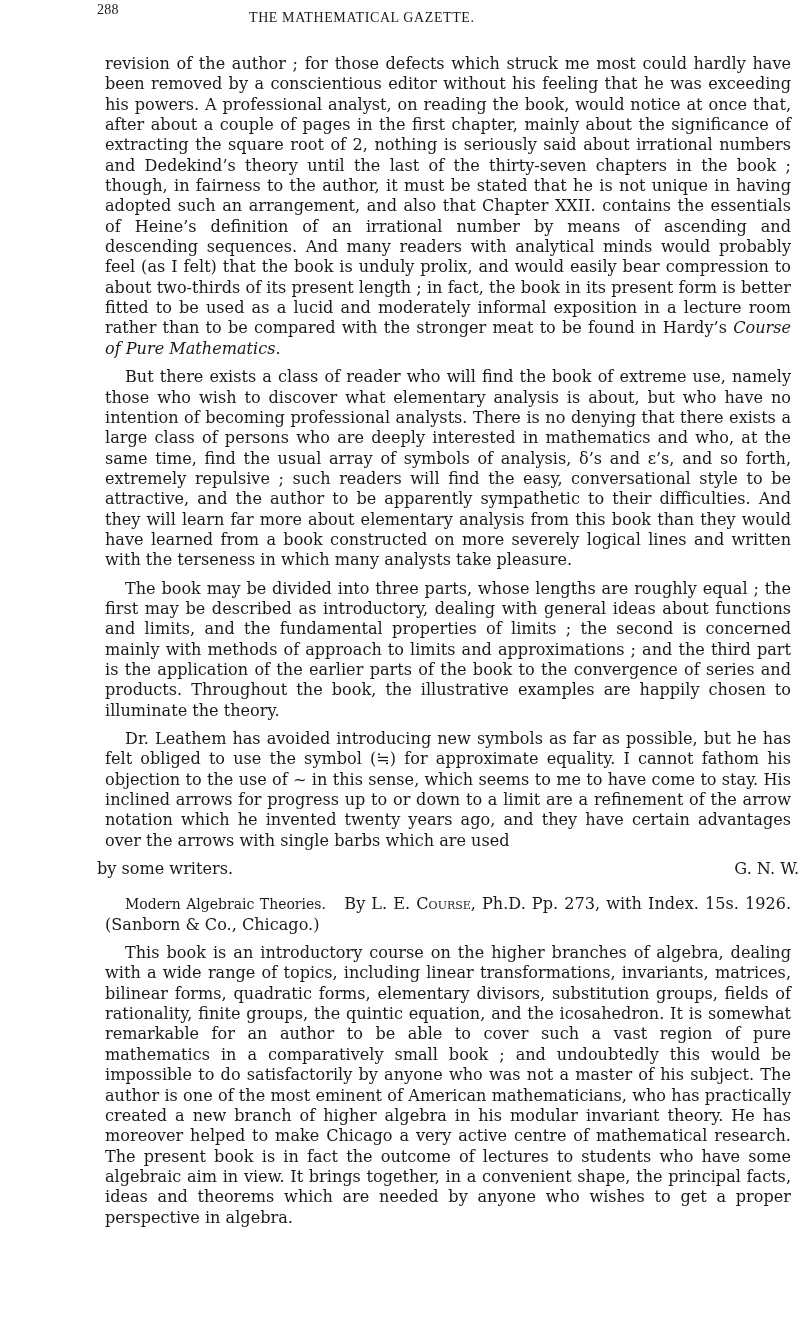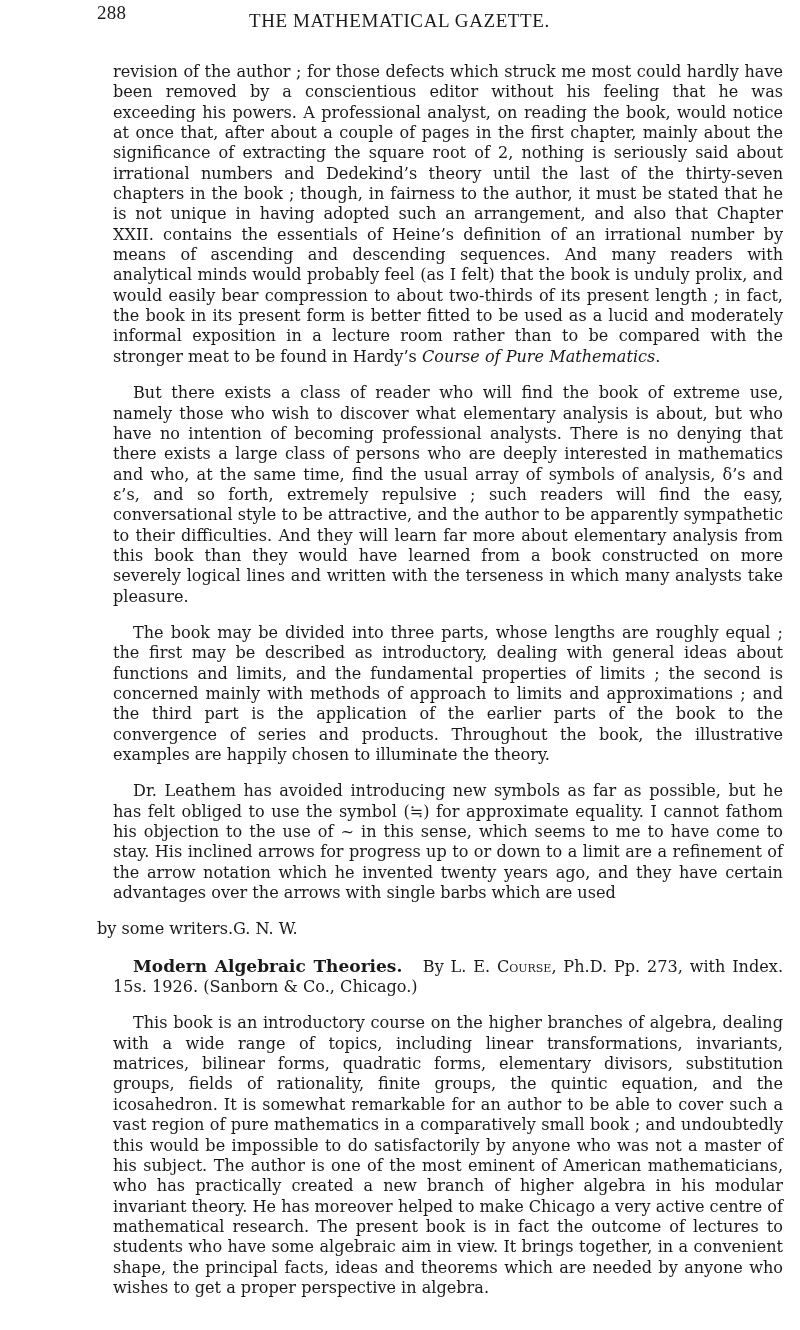--- a/index.html
+++ b/index.html
@@ -1,27 +1,27 @@
 <!DOCTYPE html>
 <html><head>
 <meta charset="utf-8">
 <style>
   html, body { margin: 0; padding: 0; background: #ffffff; }
   body { width: 800px; height: 1330px; position: relative; overflow: hidden; color: #1a1a1a; }
   .page { position: absolute; left: 97px; top: 0; width: 702px; font-family: "DejaVu Serif", "Liberation Serif", serif; }
-  .header { position: absolute; top: 2px; left: 0; width: 702px; height: 26px; font-family: "Liberation Serif", serif; font-size: 19px; letter-spacing: 0.3px; }
+  .header { position: absolute; top: 2px; left: 0; width: 702px; height: 26px; font-family: "Liberation Serif", serif; font-size: 14px; letter-spacing: 0.3px; }
   .page-num { position: absolute; left: 0; top: 0; }
   .running-title { position: absolute; left: 152px; top: 8px; letter-spacing: 0.6px; }
   .body { position: absolute; top: 46px; left: 0; width: 702px; font-size: 16.1px; line-height: 20.35px; }
-  p { margin: 16px; text-align: justify; text-align-last: left; hyphens: manual; }
+  p { margin: 8px; text-align: justify; text-align-last: left; hyphens: manual; }
   p.indent { text-indent: 20px; }
-  .sig-line { display: flex; justify-content: flex-start; }
+  .sig-line { display: flex; justify-content: space-between; }
   .review { margin-top: 15px; }
   .review-head { text-indent: 20px; text-align: justify; }
-  .book-title { font-weight: bold; font-size: 17px; }
+  .book-title { font-weight: normal; font-size: 14px; }
   .sc { font-variant: small-caps; }
   i { font-style: italic; }
 </style>
 </head>
 <body>
 
 <div class="page">
 
   <div class="header">
     <span class="page-num">288</span>

